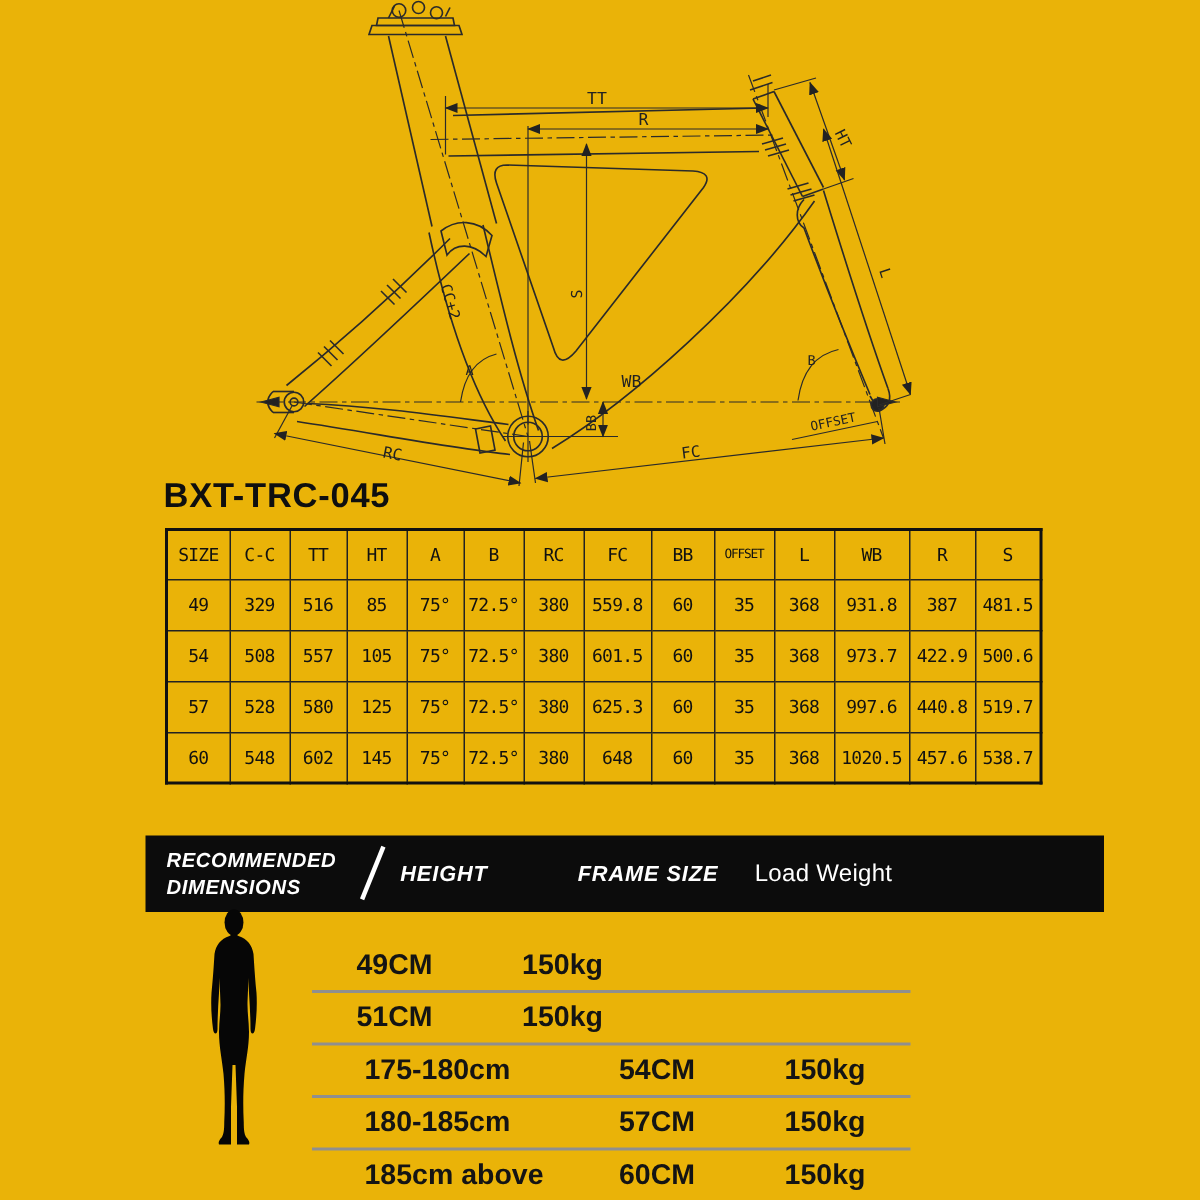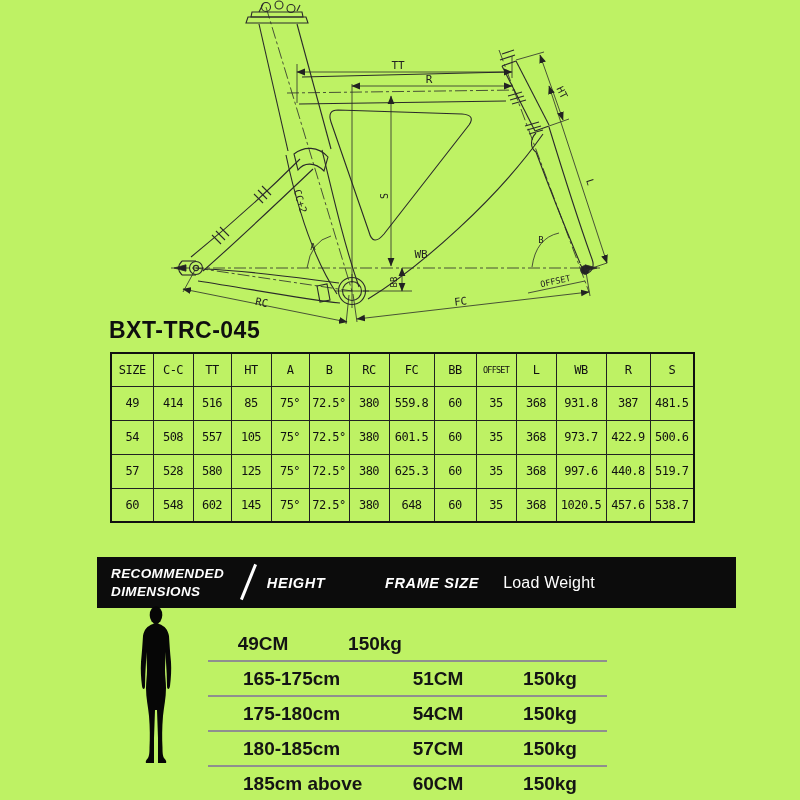--- a/index.html
+++ b/index.html
@@ -1,17 +1,17 @@
 <!DOCTYPE html>
 <html><head>
 <meta charset="utf-8">
 <style>
   html,body { margin:0; padding:0; background:#ffffff; }
   .page {
-    position:relative; width:800px; height:800px; background:#bef264;
+    position:relative; width:800px; height:800px; background:#eab308;
     font-family:"Liberation Sans", sans-serif; overflow:hidden;
   }
   
   .diagram { position:absolute; left:0; top:0; width:800px; height:350px; }
   .diagram text { font-family:"DejaVu Sans Mono", monospace; fill:#222; }
 
   
   .title {
     position:absolute; left:109px; top:317px; font-size:23px; font-weight:700;
     color:#0f0f0f; letter-spacing:0.5px;
@@ -231,21 +231,21 @@
           <th>L</th>
           <th>WB</th>
           <th>R</th>
           <th>S</th>
         </tr>
     </thead>
     <tbody>
 
         <tr>
           <td>49</td>
-          <td>414</td>
+          <td>329</td>
           <td>516</td>
           <td>85</td>
           <td>75°</td>
           <td>72.5°</td>
           <td>380</td>
           <td>559.8</td>
           <td>60</td>
           <td>35</td>
           <td>368</td>
           <td>931.8</td>
@@ -335,21 +335,20 @@
   </svg>
 
   <div class="rec-rows">
 
       <div class="rrow">
         <span class="rf">49CM</span>
         <span class="rw">150kg</span>
       </div>
 
       <div class="rrow">
-        <span class="rh">165-175cm</span>
         <span class="rf">51CM</span>
         <span class="rw">150kg</span>
       </div>
 
       <div class="rrow">
         <span class="rh">175-180cm</span>
         <span class="rf">54CM</span>
         <span class="rw">150kg</span>
       </div>
 

